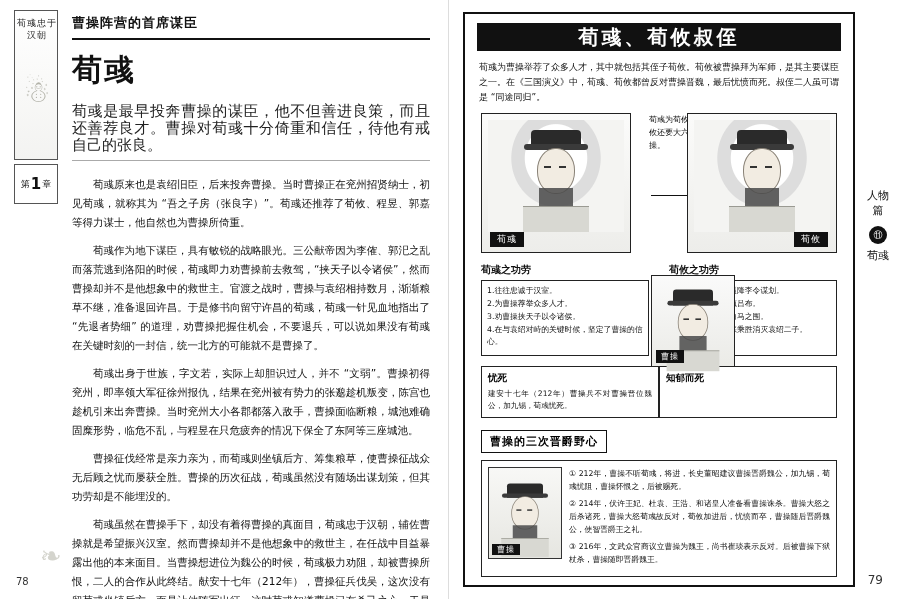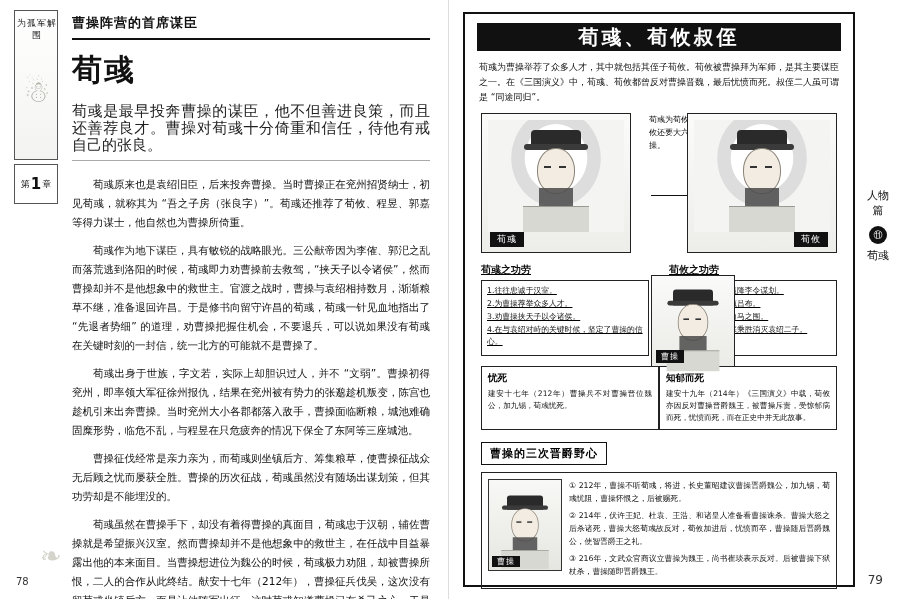--- a/index.html
+++ b/index.html
@@ -133,21 +133,21 @@
   }
   .arrow-h {
     position:absolute; height:1px; background:#111;
   }
   .arrow-h::after{
     content:""; position:absolute; right:-1px; top:-3px;
     border-left:6px solid #111; border-top:3.5px solid transparent; border-bottom:3.5px solid transparent;
   }
 
   .merit-row { display:flex; justify-content:space-between; margin:10px 16px 0 16px; }
-  .merit-box { width:168px;text-decoration:underline; }
+  .merit-box { width:168px; }
   .merit-head { font-size:10px; font-weight:bold; color:#111; margin-bottom:3px; }
   .merit-list { border:1px solid #222; padding:4px 5px; font-size:7.8px; line-height:12px; color:#111; min-height:76px; }
   .merit-list div { margin-bottom:1px; }
 
   .mid-portrait {
     position:absolute; left:168px; top:300px; width:84px; height:92px;
     border:1px solid #222; background:linear-gradient(#fafafa,#ebebe7);
   }
   .mid-portrait .name-chip { left:4px; bottom:3px; font-size:8px; padding:1px 5px; }
 
@@ -177,21 +177,21 @@
   .folio-r { position:absolute; right:16px; bottom:12px; font-size:12px; color:#333; }
 </style>
 </head>
 <body>
 
 <div class="spread">
 
   <div class="page page-left">
 
     <div class="side-band">
-      <div class="vtitle">为孤军解围</div>
+      <div class="vtitle">荀彧忠于汉朝</div>
       <div class="dragon">☃</div>
     </div>
 
     <div class="chapter-badge">
       <span>第</span>
       <b>1</b>
       <span>章</span>
     </div>
 
     <div class="l-content">
@@ -287,21 +287,20 @@
         </div>
       </div>
 
       <div class="death-row">
         <div class="death-box">
           <div class="dh">忧死</div>
           <div class="dt">建安十七年（212年）曹操兵不对曹操晋位魏公，加九锡，荀彧忧死。</div>
         </div>
         <div class="death-box">
           <div class="dh">知郁而死</div>
-          <div class="dt">建安十九年（214年）《三国演义》中载，荀攸亦因反对曹操晋爵魏王，被曹操斥责，受惊郁病而死，忧愤而死，而在正史中并无此故事。</div>
         </div>
       </div>
 
       <div class="amb-title">曹操的三次晋爵野心</div>
 
       <div class="amb-box">
         <div class="amb-art">
           <div class="face" style="transform:translateX(-50%) scale(.72); top:2px;">
             <div class="hat"></div>
               <div class="head"></div>

